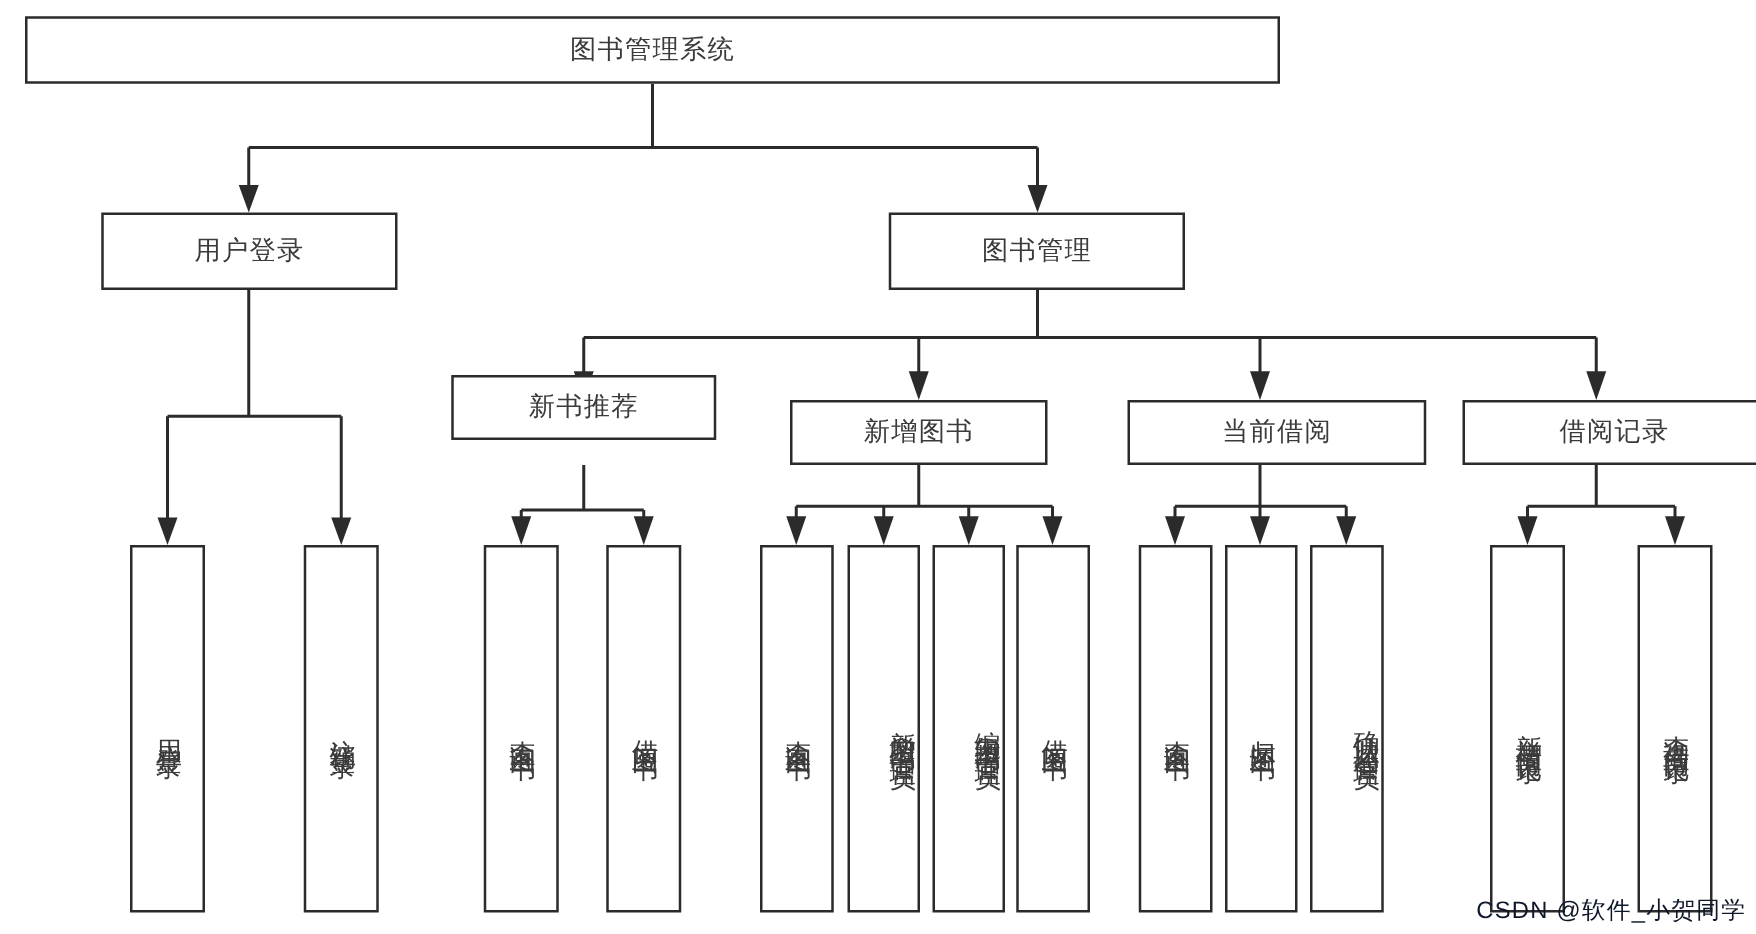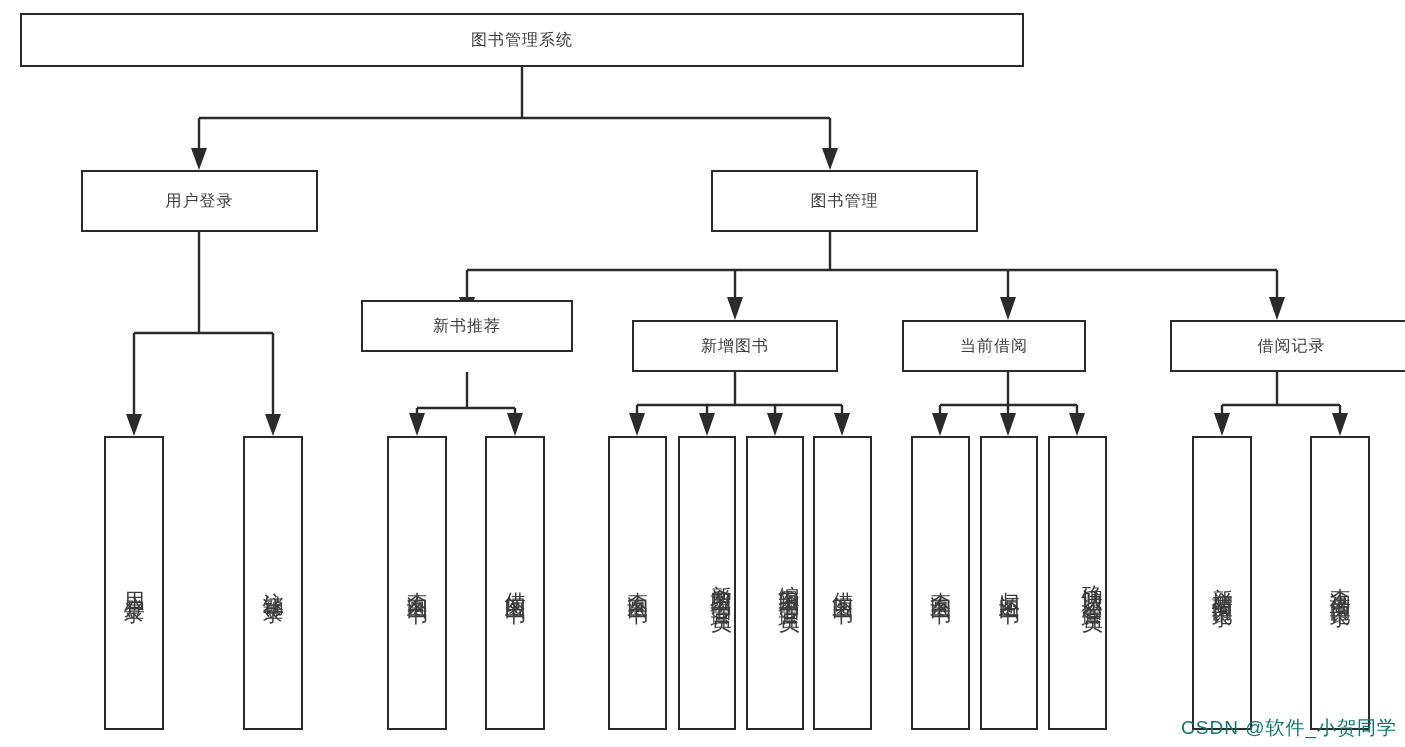--- a/index.html
+++ b/index.html
@@ -23,21 +23,21 @@
   }
   .node-box {
     position: absolute;
     box-sizing: border-box;
     border: 2px solid #2b2b2b;
     background: #ffffff;
     display: flex;
     align-items: center;
     justify-content: center;
     color: #3b3b3b;
-    font-size: 16px;
+    font-size: 21px;
     letter-spacing: 1px;
     line-height: 1.25;
   }
   .node-box.vertical {
     writing-mode: vertical-rl;
     text-orientation: upright;
     align-items: flex-start;
     justify-content: center;
     padding-top: 6px;
     letter-spacing: 4px;
@@ -45,21 +45,21 @@
   }
   .node-box.vertical.centered {
     align-items: center;
     padding-top: 0;
   }
   .watermark {
     position: absolute;
     right: 8px;
     bottom: 6px;
     font-size: 19px;
-    color: #0f766e;
+    color: #0f172a;
     letter-spacing: 1px;
     white-space: nowrap;
     pointer-events: none;
   }
   svg.connectors {
     position: absolute;
     left: 0;
     top: 0;
     width: 1405px;
     height: 747px;
@@ -135,27 +135,27 @@
     <line x1="1222" y1="405" x2="1222" y2="418"></line>
     <line x1="1340" y1="405" x2="1340" y2="418"></line>
     <polygon points="1222,436 1214,413 1230,413" fill="#2b2b2b" stroke="none"></polygon>
     <polygon points="1340,436 1332,413 1348,413" fill="#2b2b2b" stroke="none"></polygon>
   </svg>
 
   <div class="node-box" style="left:20px; top:13px; width:1004px; height:54px;">图书管理系统</div>
 
   <div class="node-box" style="left:81px; top:170px; width:237px; height:62px;">用户登录</div>
 
-  <div class="node-box" style="left:711px; top:170px; width:267px; height:62px;">图书管理</div>
+  <div class="node-box" style="left:711px; top:170px; width:237px; height:62px;">图书管理</div>
 
   <div class="node-box" style="left:361px; top:300px; width:212px; height:52px;">新书推荐</div>
 
   <div class="node-box" style="left:632px; top:320px; width:206px; height:52px;">新增图书</div>
 
-  <div class="node-box" style="left:902px; top:320px; width:184px; height:52px;">当前借阅</div>
+  <div class="node-box" style="left:902px; top:320px; width:239px; height:52px;">当前借阅</div>
 
   <div class="node-box" style="left:1170px; top:320px; width:243px; height:52px;">借阅记录</div>
 
   <div class="node-box vertical centered" style="left:104px; top:436px; width:60px; height:294px;">用户登录</div>
 
   <div class="node-box vertical centered" style="left:243px; top:436px; width:60px; height:294px;">注销登录</div>
 
   <div class="node-box vertical centered" style="left:387px; top:436px; width:60px; height:294px;">查询图书</div>
 
   <div class="node-box vertical centered" style="left:485px; top:436px; width:60px; height:294px;">借阅图书</div>

